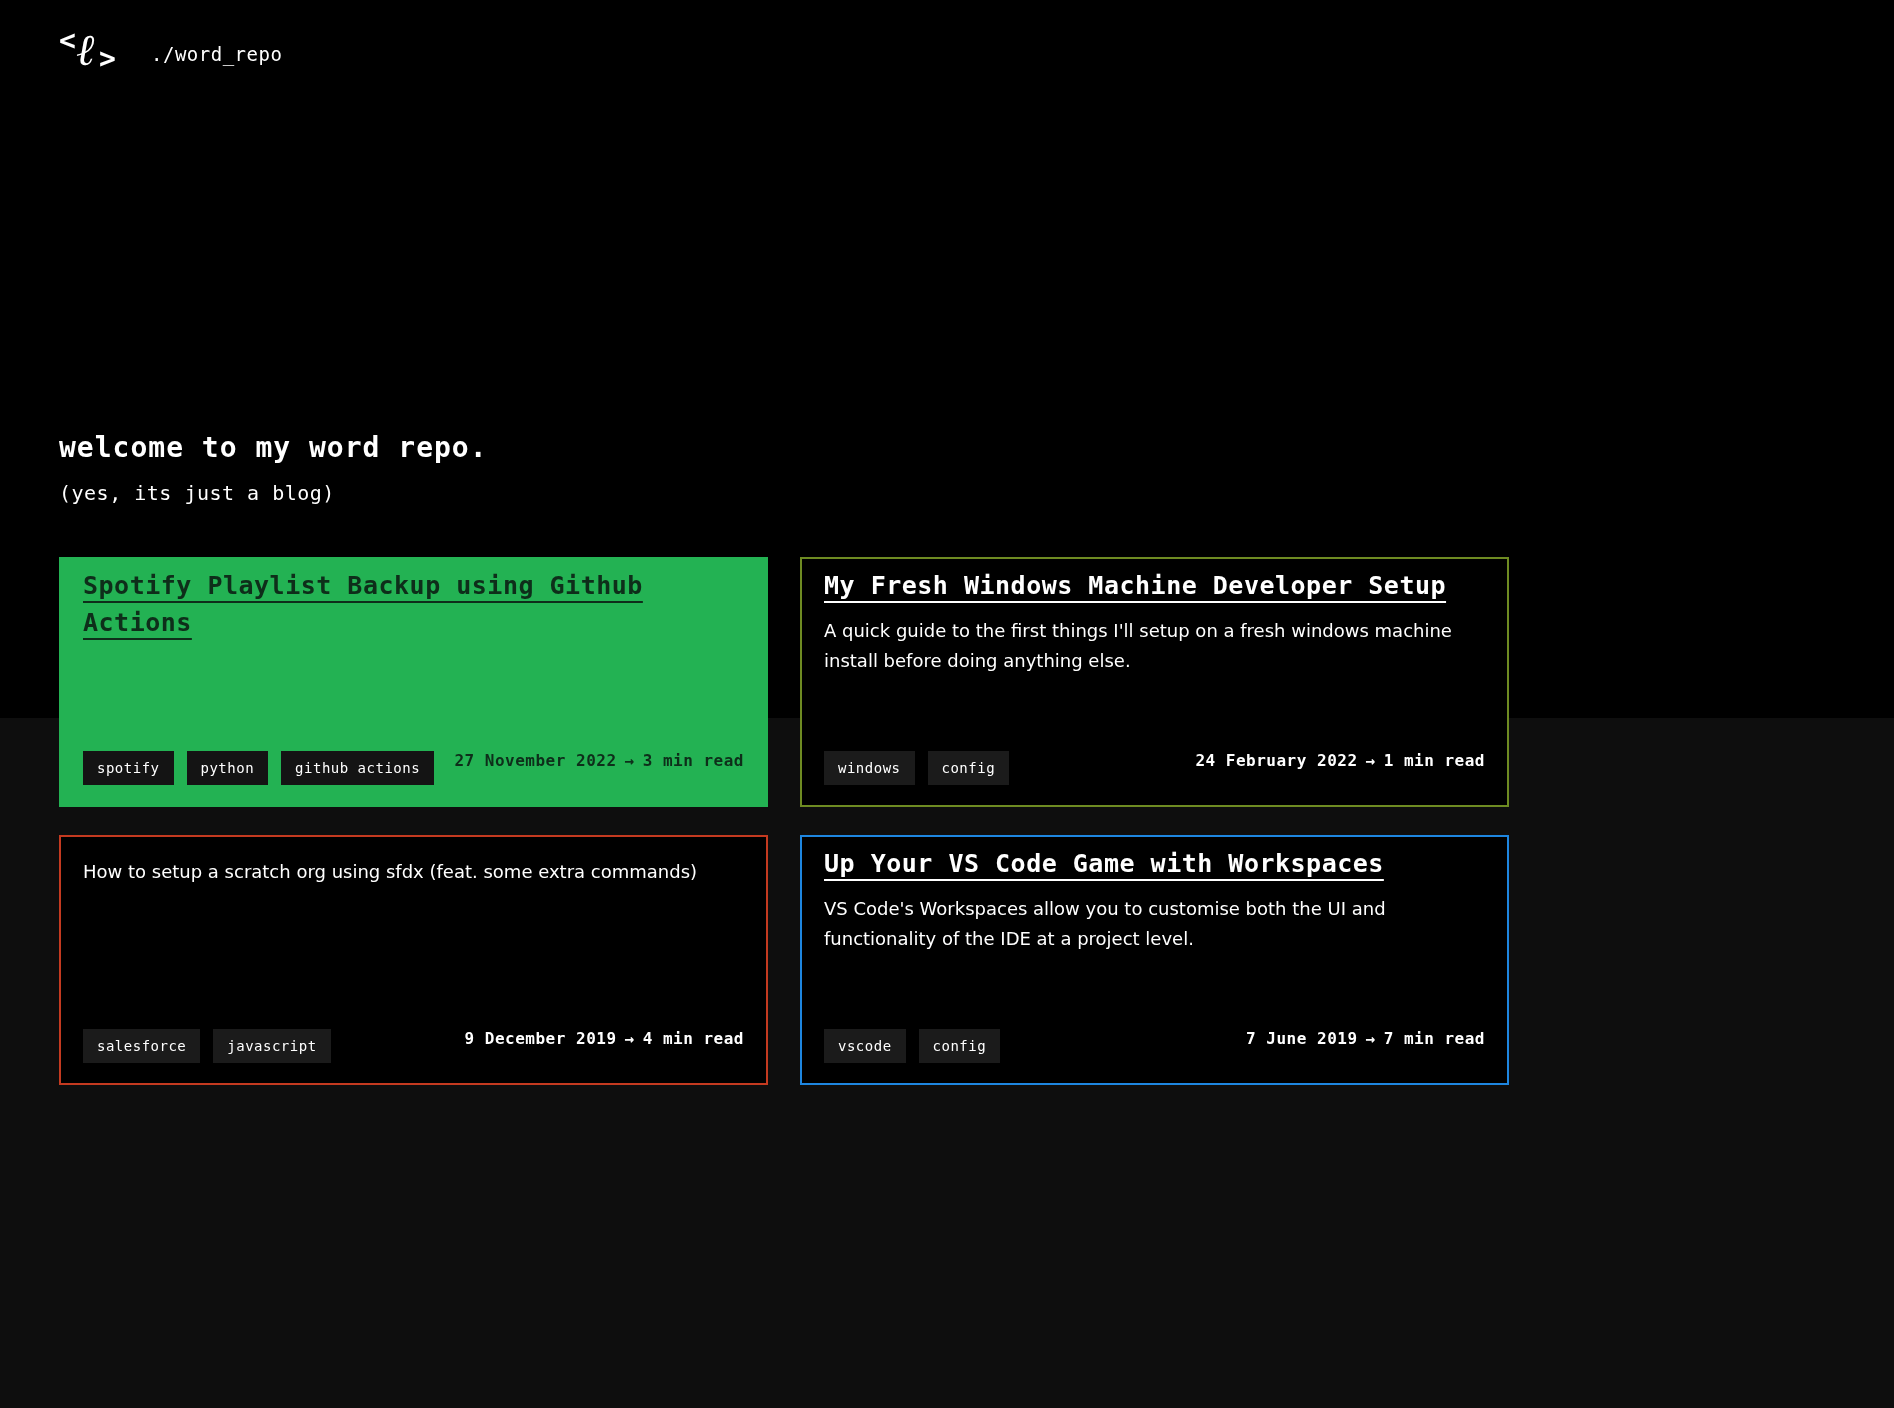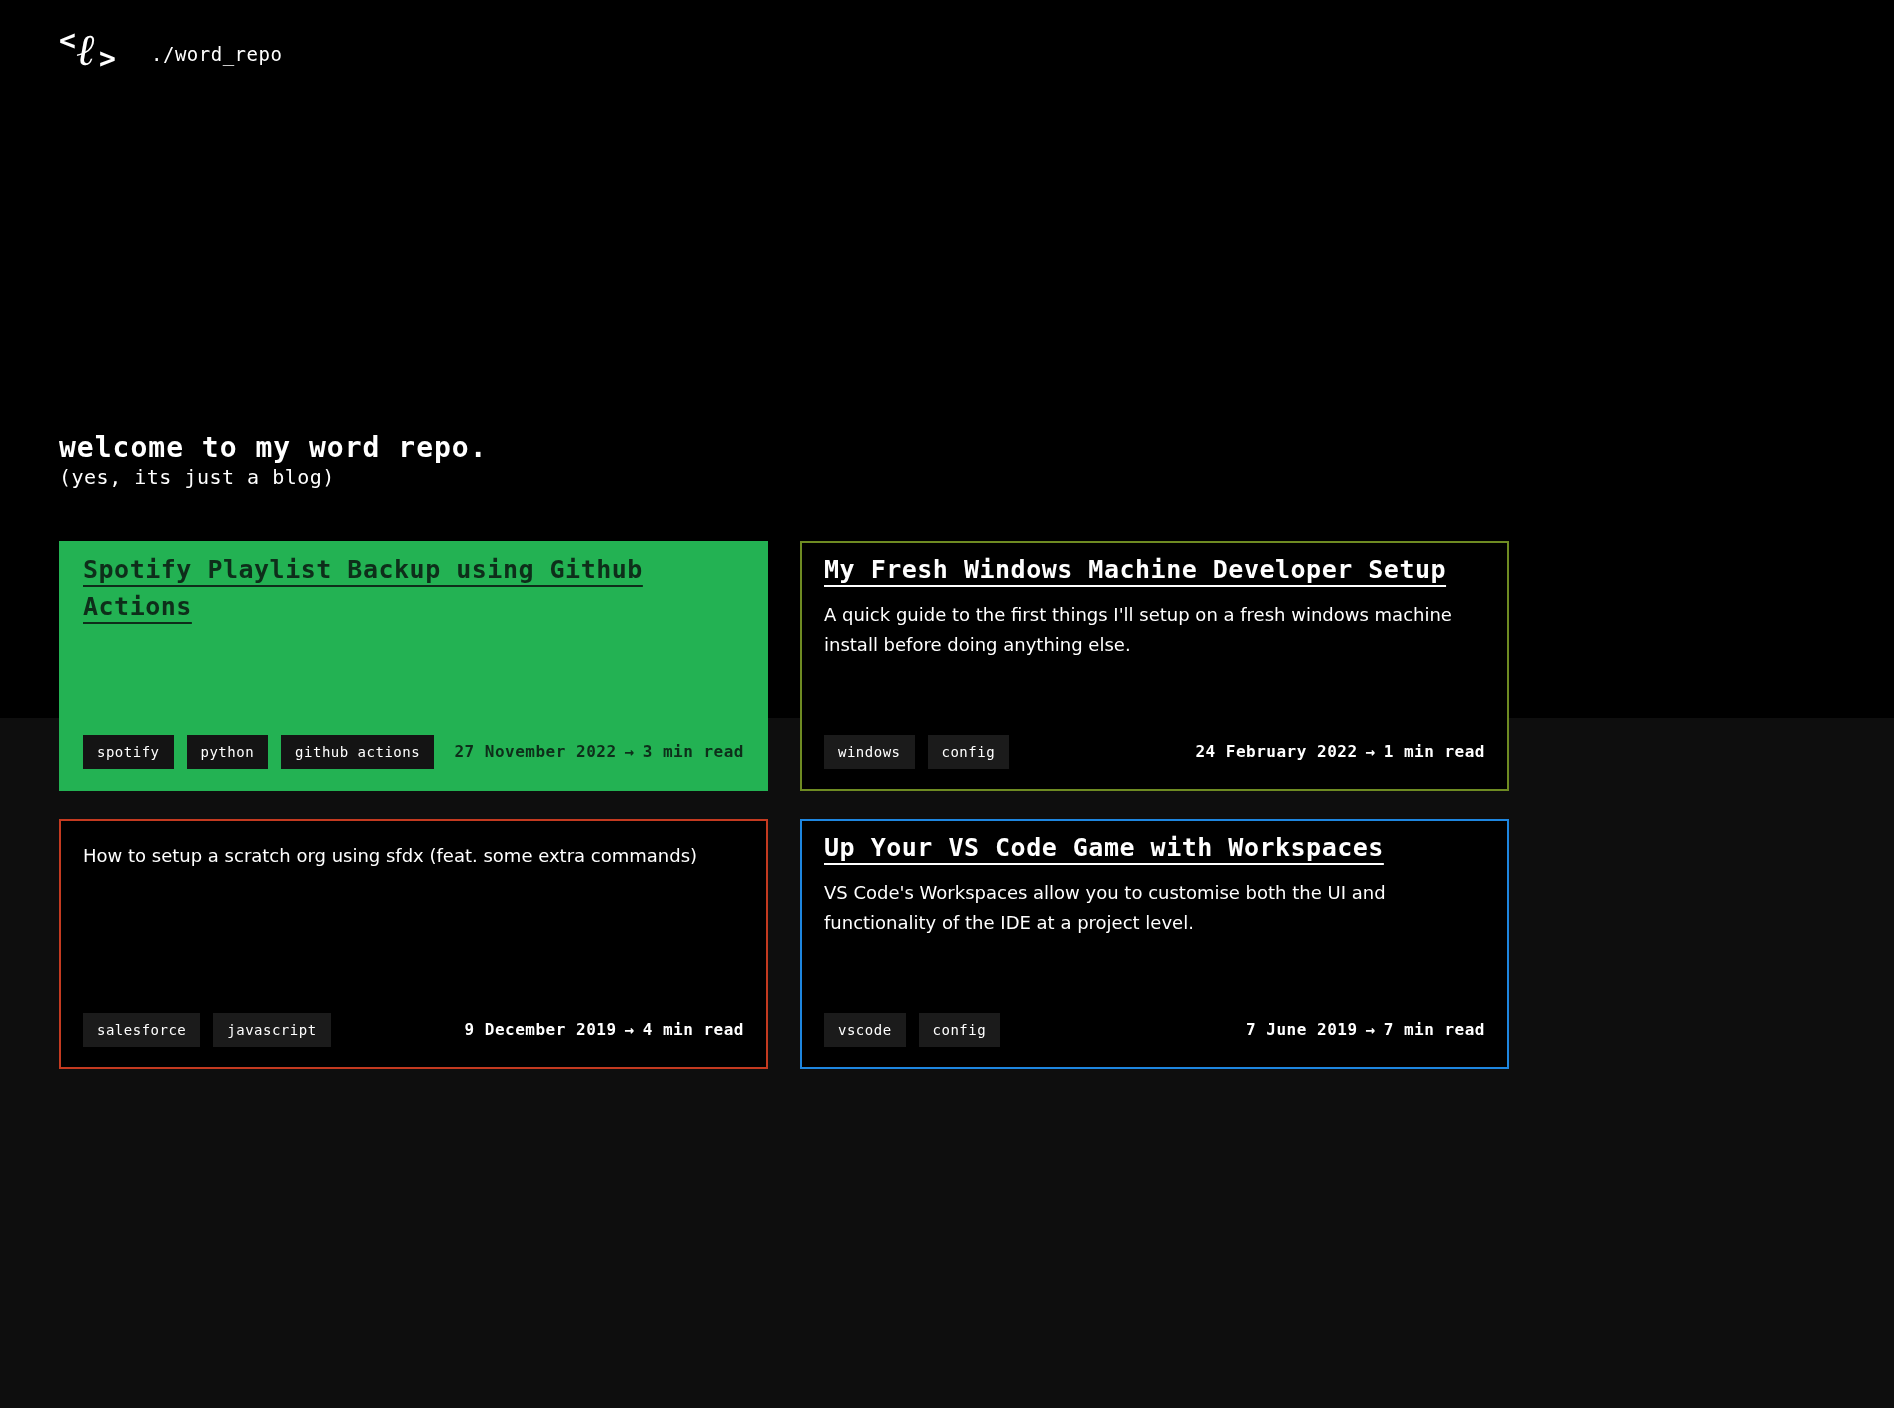--- a/index.html
+++ b/index.html
@@ -20,21 +20,21 @@
   .site-header { display:flex; align-items:center; height:58px; }
   .logo { position:relative; width:64px; height:56px; cursor:pointer; }
   .logo .lt  { position:absolute; left:0;  top:-2px;  font-size:28px; font-weight:bold; }
   .logo .ell { position:absolute; left:17px; top:0px; font-size:44px; font-style:italic; line-height:1.1; }
   .logo .gt  { position:absolute; left:40px; top:16px; font-size:28px; font-weight:bold; }
   .site-name { margin-left:28px; font-size:19px; letter-spacing:0.5px; cursor:pointer; }
 
   
   .hero { margin-top:348px; }
   .hero h1 { font-size:28px; font-weight:bold; letter-spacing:1px; line-height:1.2; }
-  .hero p  { font-size:20px; letter-spacing:0.5px; }
+  .hero p  { margin-top:16px; font-size:20px; letter-spacing:0.5px; }
 
   
   .grid {
     margin-top:52px;
     display:grid;
     grid-template-columns:709px 709px;
     column-gap:32px;
     row-gap:28px;
   }
   .card {
@@ -59,21 +59,20 @@
   .card-desc {
     margin-top:12px;
     font-family:"DejaVu Sans", sans-serif;
     font-size:18px;
     line-height:1.65;
     max-width:655px;
   }
   .card-footer {
     margin-top:auto;
     display:flex;
-    align-items:center;
     justify-content:space-between;
   }
   .tags { display:flex; gap:13px; }
   .tag {
     background:#1b1b1b;
     color:#fff;
     font-size:14px;
     padding:9px 14px;
     letter-spacing:0.5px;
     white-space:nowrap;

